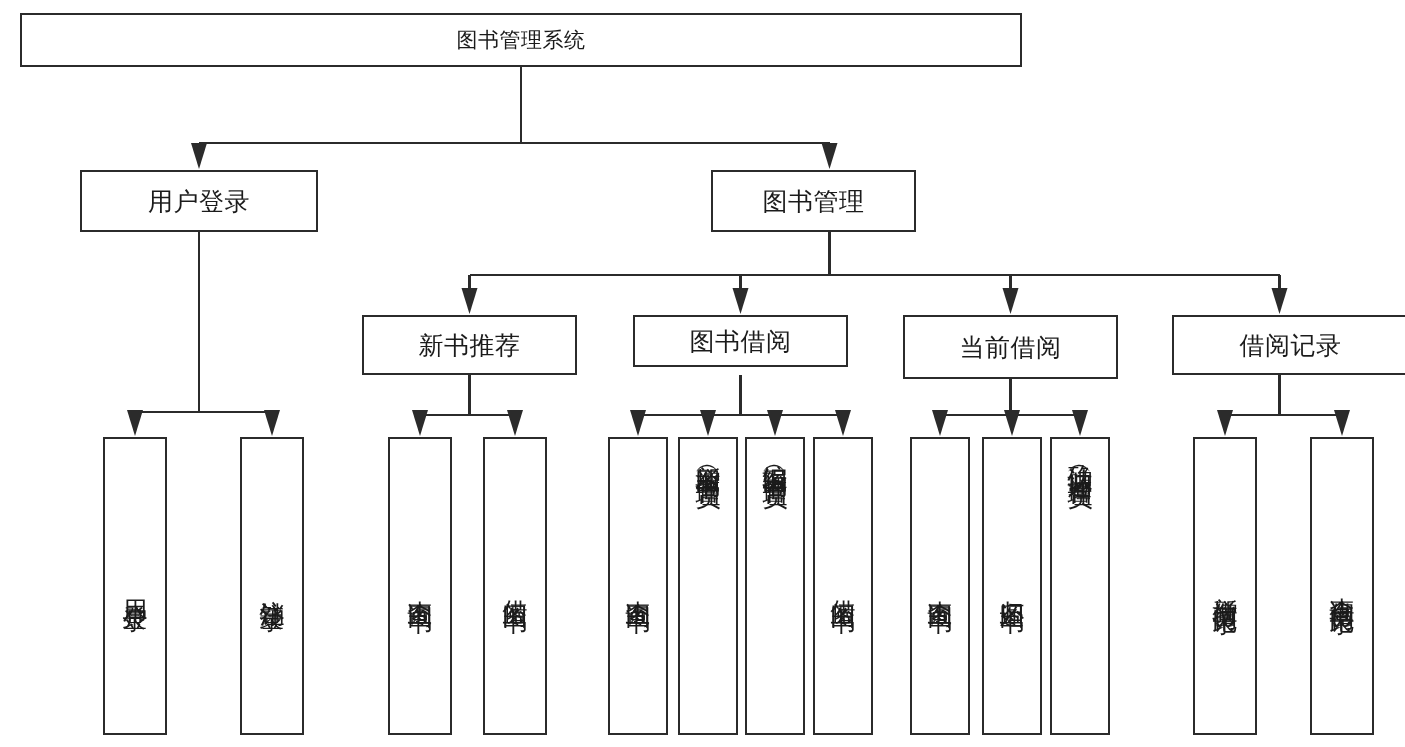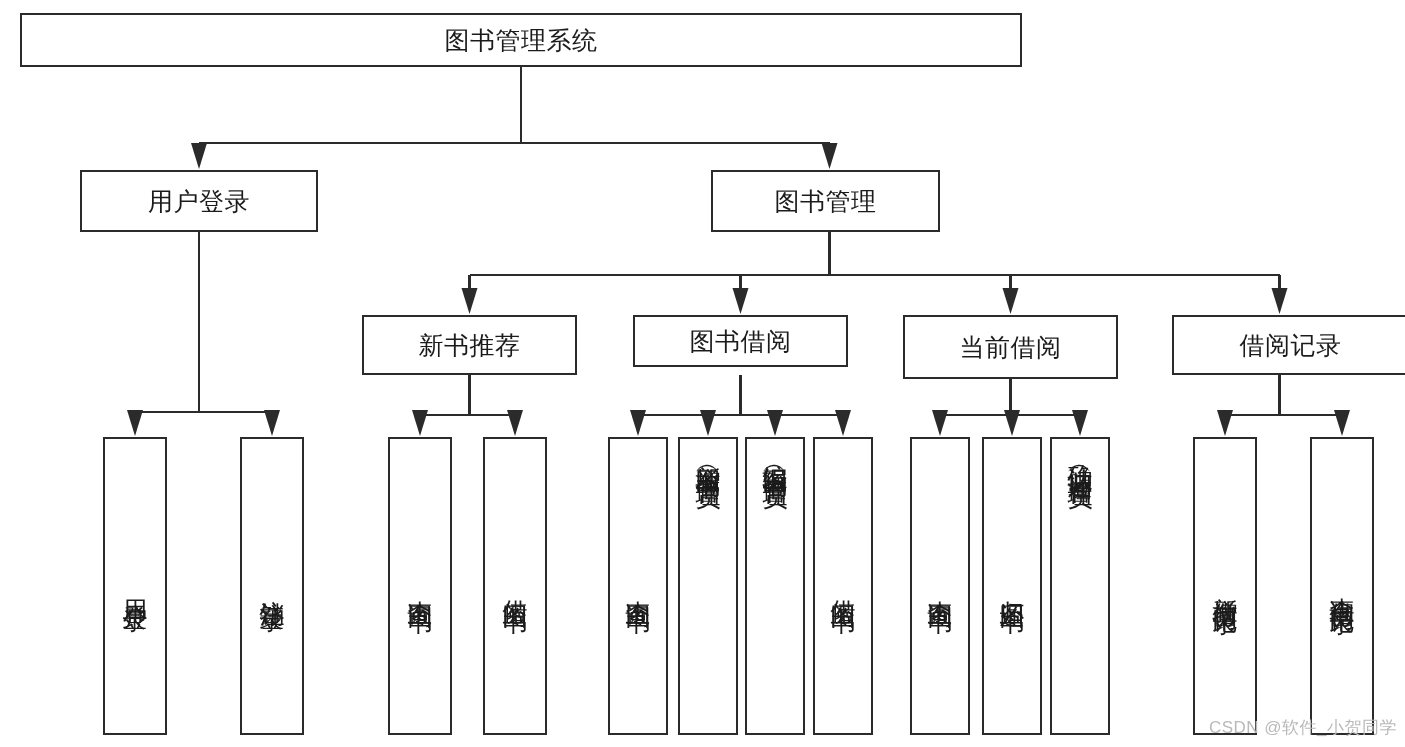--- a/index.html
+++ b/index.html
@@ -34,21 +34,21 @@
     line-height: 1.08;
     text-align: center;
     white-space: nowrap;
     letter-spacing: 0.5px;
   }
   
   .node.horiz .node-label {
     font-size: 25px;
   }
   .node.horiz.root .node-label {
-    font-size: 25px;
+    font-size: 21px;
   }
   
   .node.vert {
     align-items: center;
     justify-content: center;
     padding: 6px 0;
   }
   .node.vert .node-label {
     writing-mode: vertical-rl;
     text-orientation: upright;
@@ -138,21 +138,21 @@
       <line x1="1342" y1="415" x2="1342" y2="410" stroke="#2b2b2b" stroke-width="2.6" shape-rendering="crispEdges"></line>
       <path d="M1334,410 L1342,436 L1350,410 Z" fill="#2b2b2b"></path>
     </svg>
   <div id="node-layer">
       <div class="node horiz root" style="left: 20px; top: 13px; width: 1002px; height: 54px;">
         <span class="node-label">图书管理系统</span>
       </div>
       <div class="node horiz" style="left: 80px; top: 170px; width: 238px; height: 62px;">
         <span class="node-label">用户登录</span>
       </div>
-      <div class="node horiz" style="left: 711px; top: 170px; width: 229px; height: 62px;">
+      <div class="node horiz" style="left: 711px; top: 170px; width: 205px; height: 62px;">
         <span class="node-label">图书管理</span>
       </div>
       <div class="node horiz" style="left: 362px; top: 315px; width: 215px; height: 60px;">
         <span class="node-label">新书推荐</span>
       </div>
       <div class="node horiz" style="left: 633px; top: 315px; width: 215px; height: 52px;">
         <span class="node-label">图书借阅</span>
       </div>
       <div class="node horiz" style="left: 903px; top: 315px; width: 215px; height: 64px;">
         <span class="node-label">当前借阅</span>
@@ -193,14 +193,13 @@
       <div class="node vert long" style="left: 1050px; top: 437px; width: 60px; height: 298px;">
         <span class="node-label">确认归还（管理员）</span>
       </div>
       <div class="node vert" style="left: 1193px; top: 437px; width: 64px; height: 298px;">
         <span class="node-label">新增借阅记录</span>
       </div>
       <div class="node vert" style="left: 1310px; top: 437px; width: 64px; height: 298px;">
         <span class="node-label">查询借阅记录</span>
       </div>
     </div>
-  <div id="watermark">CSDN @软件_小贺同学</div>
 </div>
 
 </body></html>

